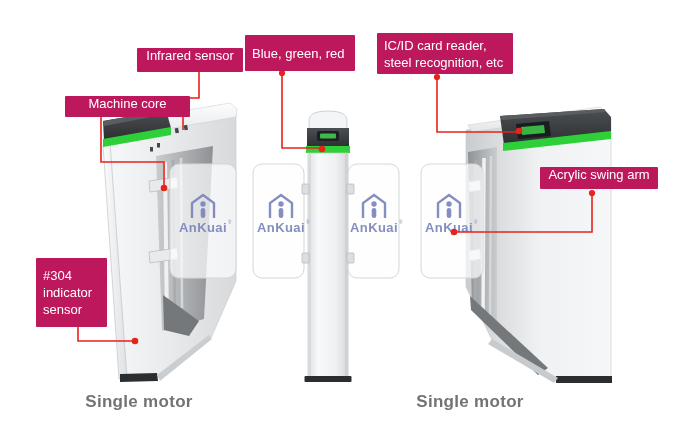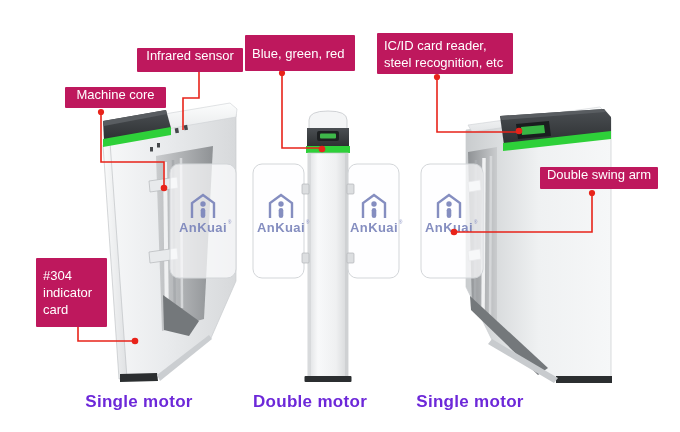--- a/index.html
+++ b/index.html
@@ -10,21 +10,21 @@
   .scene{position:absolute;left:0;top:0;}
   .callout{
     position:absolute;background:#be185d;color:#ffffff;font-size:13px;
     border-radius:1px;box-sizing:border-box;z-index:5;
   }
   .callout.center{display:flex;align-items:flex-start;justify-content:center;}
   .callout.multi{display:flex;flex-direction:column;justify-content:center;padding-left:7px;line-height:17px;}
   .callout.multi span{display:block;}
   .caption{
     position:absolute;top:392px;width:150px;text-align:center;
-    font-size:17px;font-weight:700;color:#6d28d9;letter-spacing:.3px;z-index:5;
+    font-size:17px;font-weight:700;color:#737373;letter-spacing:.3px;z-index:5;
   }
   text{font-family:"Liberation Sans",sans-serif;}
   .logo-word{font-size:13px;font-weight:700;fill:#7b85bb;letter-spacing:.4px;}
   .logo-reg{font-size:4.5px;fill:#7b85bb;}
 </style>
 </head>
 <body>
 
 <div class="stage">
 
@@ -183,44 +183,43 @@
       <circle cx="322" cy="149" r="3.3"></circle>
       <circle cx="437" cy="77" r="3.1"></circle>
       <circle cx="519" cy="131" r="3.3"></circle>
       <circle cx="592" cy="193" r="3.1"></circle>
       <circle cx="454" cy="232" r="3.3"></circle>
       <circle cx="78" cy="319" r="3.1"></circle>
       <circle cx="135" cy="341" r="3.3"></circle>
     </g>
   </svg>
 
-  <div class="callout center" style="left:65px;top:87px;width:101px;height:21px">
+  <div class="callout center" style="left:65px;top:96px;width:125px;height:21px">
     <span>Machine core</span>
   </div>
 
   <div class="callout center" style="left:137px;top:48px;width:106px;height:24px">
     <span>Infrared sensor</span>
   </div>
 
   <div class="callout multi" style="left:245px;top:35px;width:110px;height:36px">
     <span>Blue, green, red</span>
   </div>
 
   <div class="callout multi" style="left:377px;top:33px;width:136px;height:41px">
     <span>IC/ID card reader,</span>
     <span>steel recognition, etc</span>
   </div>
 
   <div class="callout center" style="left:540px;top:167px;width:118px;height:22px">
-    <span>Double swing arm</span>
+    <span>Acrylic swing arm</span>
   </div>
 
   <div class="callout multi" style="left:36px;top:258px;width:71px;height:69px">
     <span>#304</span>
     <span>indicator</span>
-    <span>card</span>
+    <span>sensor</span>
   </div>
 
   <div class="caption" style="left:64px">Single motor</div>
-  <div class="caption" style="left:235px">Double motor</div>
   <div class="caption" style="left:395px">Single motor</div>
 
 </div>
 
 </body></html>

